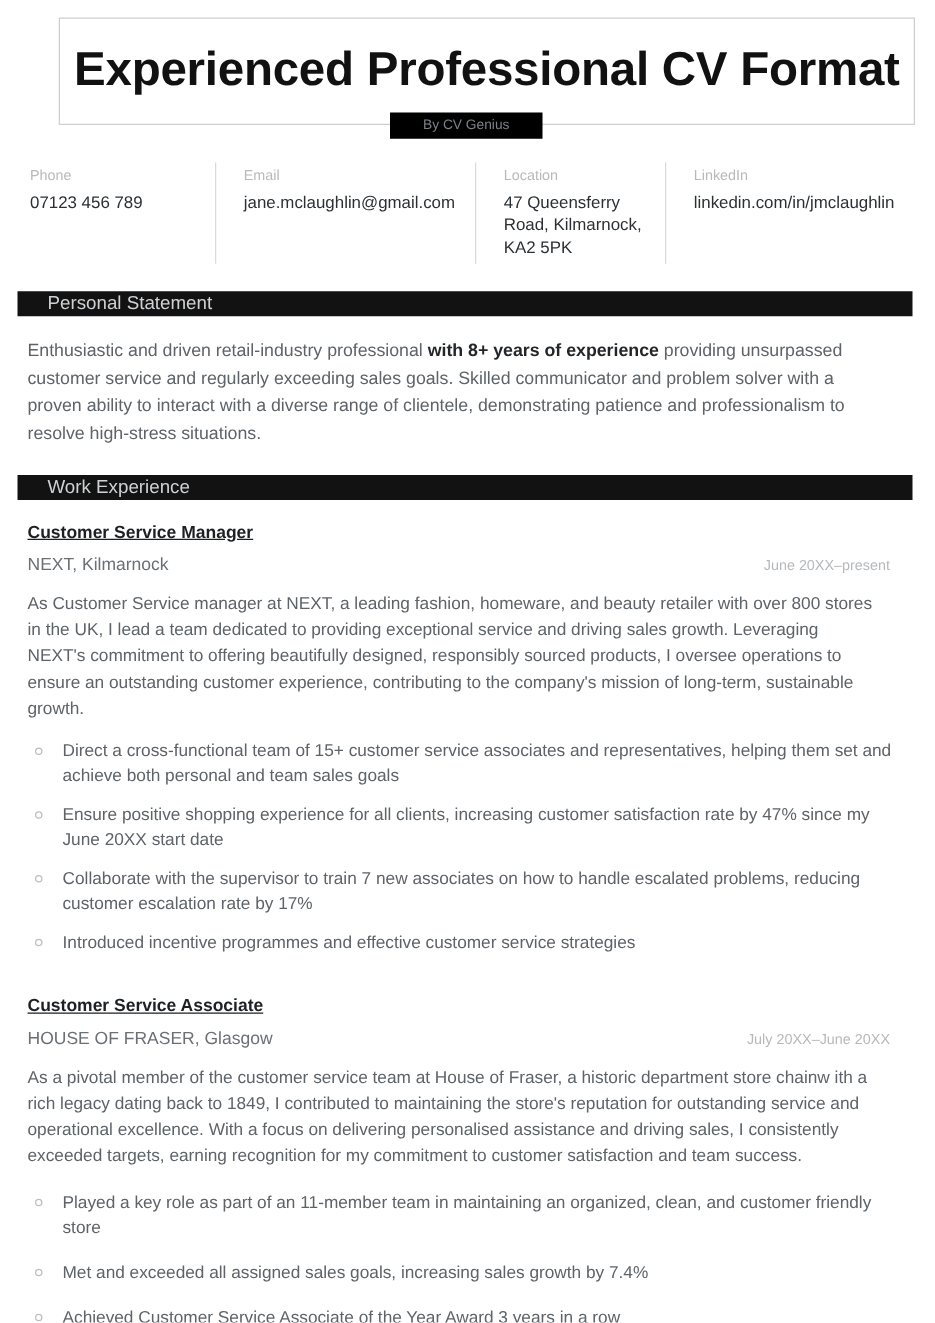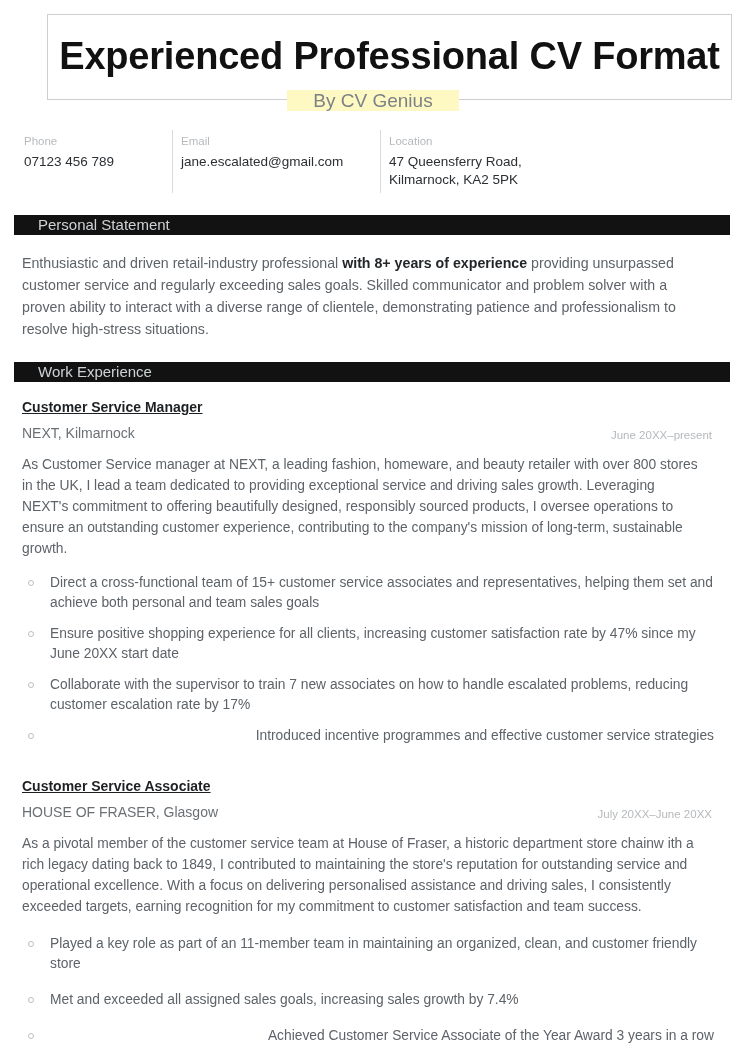--- a/index.html
+++ b/index.html
@@ -49,41 +49,41 @@
   .byline-wrap {
     position: absolute;
     left: 0;
     right: 0;
     bottom: -11px;
     text-align: center;
     pointer-events: none;
   }
   .byline {
     display: inline-block;
-    background: #fef9c3;
+    background: #000000;
     padding: 0 26px;
-    font-size: 19px;
+    font-size: 11px;
     line-height: 21px;
     color: #7d8287;
   }
 
   
   .contact-bar {
     display: flex;
     margin: 30px 14px 0 14px;
     align-items: stretch;
   }
   .contact-col {
     flex: 0 0 auto;
     padding: 3px 0 4px 0;
     position: relative;
   }
   .contact-col + .contact-col {
     border-left: 1px solid #d8dadc;
-    padding-left: 8px;
+    padding-left: 22px;
   }
   .contact-col.c-phone    { width: 158px; padding-left: 10px; }
   .contact-col.c-email    { width: 208px; }
   .contact-col.c-location { width: 152px; }
   .contact-col.c-linkedin { width: 210px; }
 
   .contact-label {
     font-size: 11.5px;
     line-height: 16px;
     color: #b7babd;
@@ -164,21 +164,21 @@
     padding: 0;
   }
   .bullets li {
     position: relative;
     padding-left: 28px;
     font-size: 13.8px;
     line-height: 20px;
     color: #5d6368;
     margin-bottom: 11px;
   }
-  .bullets li:last-child { margin-bottom: 0; text-align: right; }
+  .bullets li:last-child { margin-bottom: 0; }
   .bullet-marker {
     position: absolute;
     left: 6px;
     top: 7px;
     width: 6px;
     height: 6px;
     border: 1px solid #bcbfc2;
     border-radius: 50%;
   }
   .job-2 { margin-top: 31px; }
@@ -199,25 +199,29 @@
     </div>
   </div>
 
   <div class="contact-bar">
     <div class="contact-col c-phone">
       <div class="contact-label">Phone</div>
       <div class="contact-value">07123 456 789</div>
     </div>
     <div class="contact-col c-email">
       <div class="contact-label">Email</div>
-      <div class="contact-value">jane.escalated@gmail.com</div>
+      <div class="contact-value">jane.mclaughlin@gmail.com</div>
     </div>
     <div class="contact-col c-location">
       <div class="contact-label">Location</div>
       <div class="contact-value">47 Queensferry Road, Kilmarnock, KA2 5PK</div>
+    </div>
+    <div class="contact-col c-linkedin">
+      <div class="contact-label">LinkedIn</div>
+      <div class="contact-value">linkedin.com/in/jmclaughlin</div>
     </div>
   </div>
 
   <div class="section-bar">
     <h2 class="section-bar-title">Personal Statement</h2>
   </div>
   <div class="section-body">
     <p class="statement"><span>Enthusiastic and driven retail-industry professional </span><b>with 8+ years of experience</b><span> providing unsurpassed customer service and regularly exceeding sales goals. Skilled communicator and problem solver with a proven ability to interact with a diverse range of clientele, demonstrating patience and professionalism to resolve high-stress situations.</span></p>
   </div>
 

